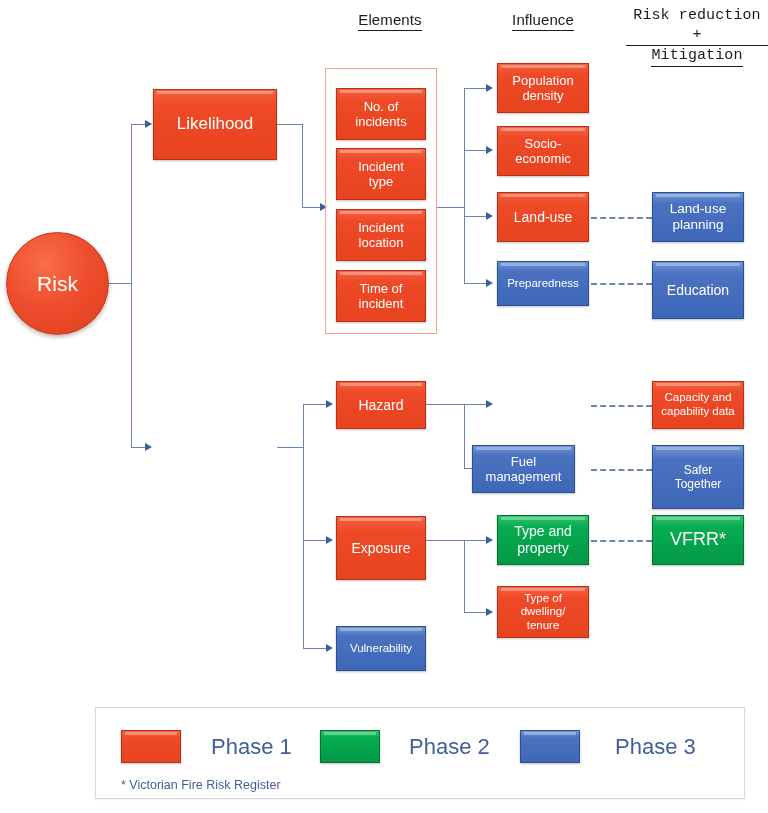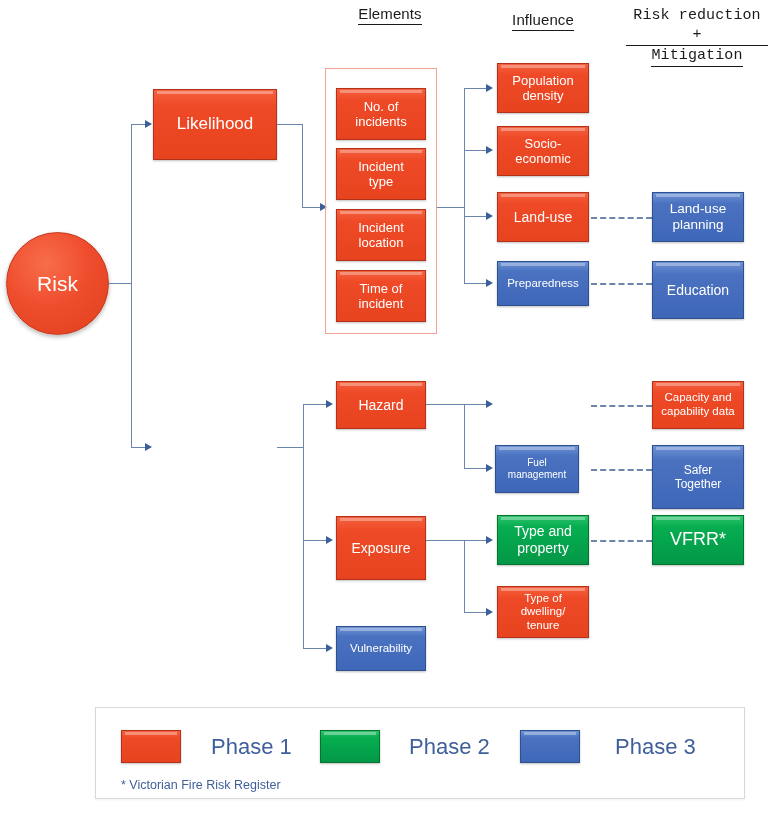--- a/index.html
+++ b/index.html
@@ -130,21 +130,21 @@
     color:#3f5f9b;
     font-size:12.5px;
     white-space:nowrap;
   }
 </style>
 </head>
 <body>
 
 <div id="stage">
 
-  <div class="col-head" style="left:335px; top:4px; width:110px;text-decoration:underline;">
+  <div class="col-head" style="left:335px; top:10px; width:110px;text-decoration:underline;">
     <span>Elements</span>
   </div>
   <div class="col-head" style="left:488px; top:10px; width:110px;">
     <span>Influence</span>
   </div>
   <div class="col-head" style="left:626px; top:6px; width:142px;font-family:Liberation Mono, monospace;">
     <span>Risk reduction +</span><br>
     <span>Mitigation</span>
   </div>
 
@@ -274,21 +274,21 @@
   <div class="ln lnh" style="left:464px; top:468px; width:24px;"></div>
   <div class="arrow" style="left:486px; top:464px;"></div>
 
   <div class="ln lnh" style="left:426px; top:540px; width:39px;"></div>
   <div class="ln lnv" style="left:464px; top:540px; height:73px;"></div>
   <div class="ln lnh" style="left:464px; top:540px; width:24px;"></div>
   <div class="arrow" style="left:486px; top:536px;"></div>
   <div class="ln lnh" style="left:464px; top:612px; width:24px;"></div>
   <div class="arrow" style="left:486px; top:608px;"></div>
 
-  <div class="node blue" style="left:495px; top:445px; width:84px; height:48px; font-size:10px;">
+  <div class="node blue" style="left:472px; top:445px; width:103px; height:48px; font-size:13px;">
     <span class="txt">
       <span>Fuel</span><br>
       <span>management</span>
     </span>
   </div>
   <div class="node green" style="left:497px; top:515px; width:92px; height:50px; font-size:14px;">
     <span class="txt">
       <span>Type and</span><br>
       <span>property</span>
     </span>

